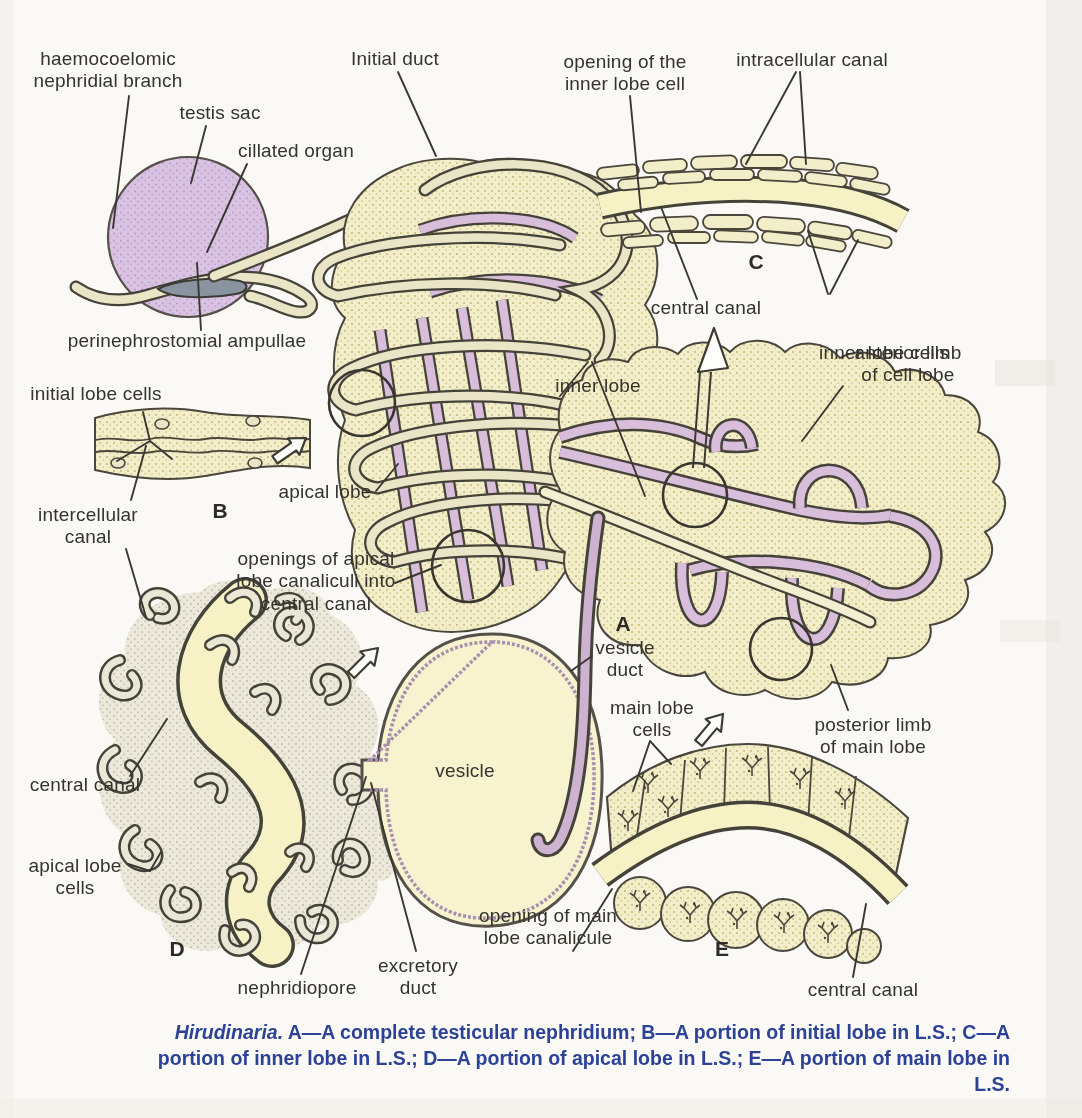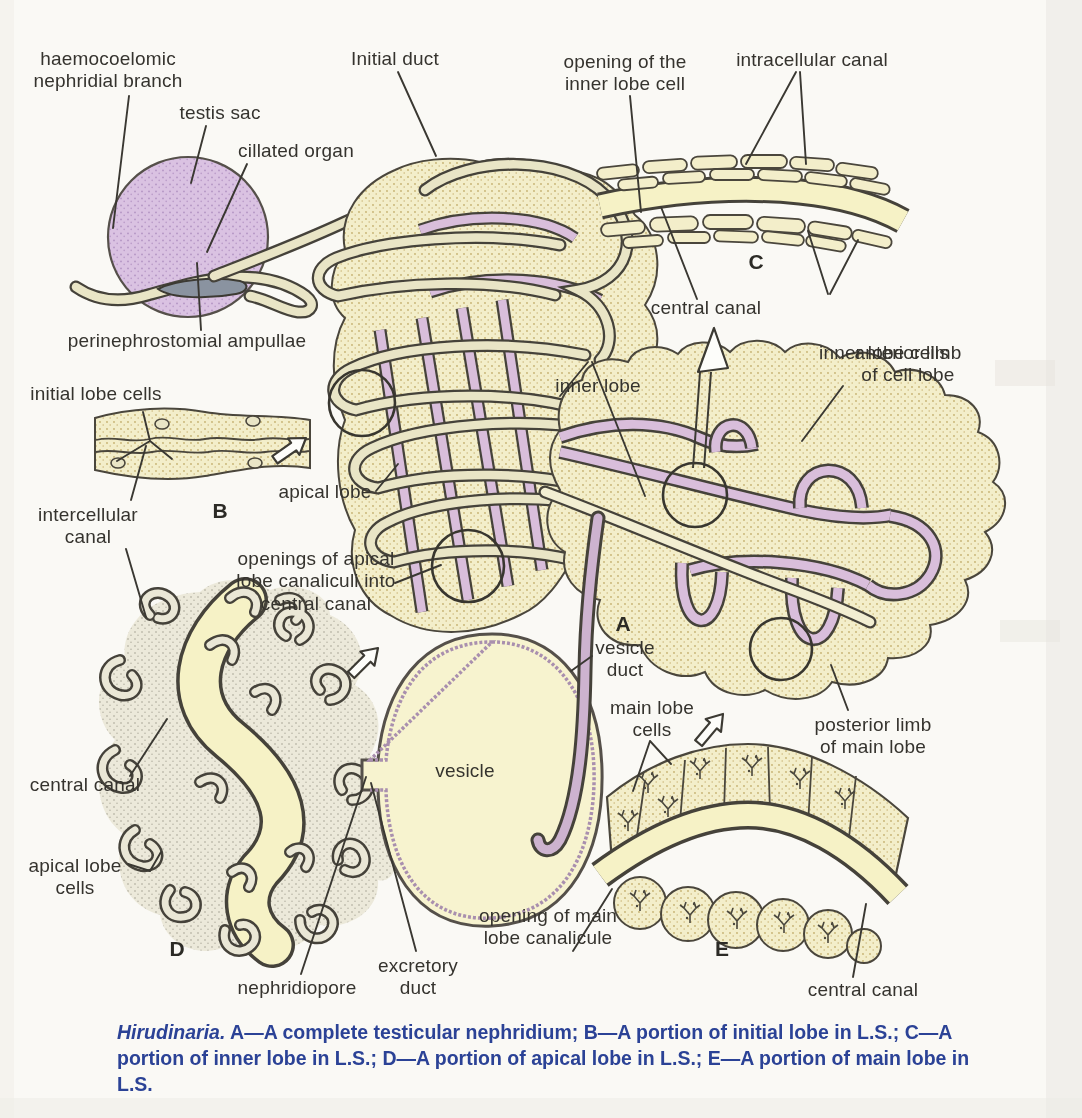--- a/index.html
+++ b/index.html
@@ -33,21 +33,21 @@
     font-size:21px;
     font-weight:bold;
   }
   .caption{
     position:absolute;
     left:117px;top:1020px;width:893px;
     color:var(--caption-color);
     font-size:19.5px;
     line-height:1.33;
     font-weight:600;
-    text-align:left;
+    text-align:right;
   }
   .caption .species{font-style:italic;}
 </style>
 </head>
 <body>
 
 <div class="stage">
 
 <svg class="art" width="1082" height="1118" viewBox="0 0 1082 1118">
   <defs>

